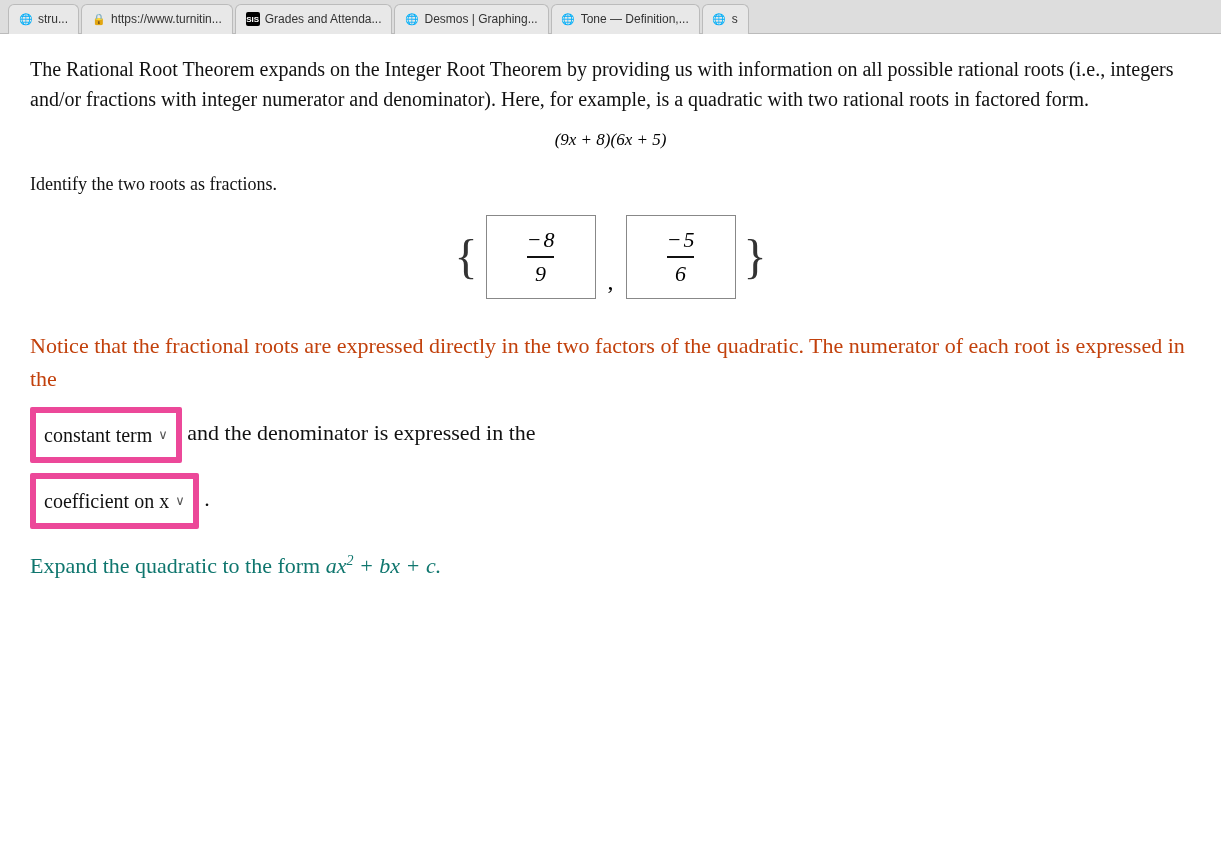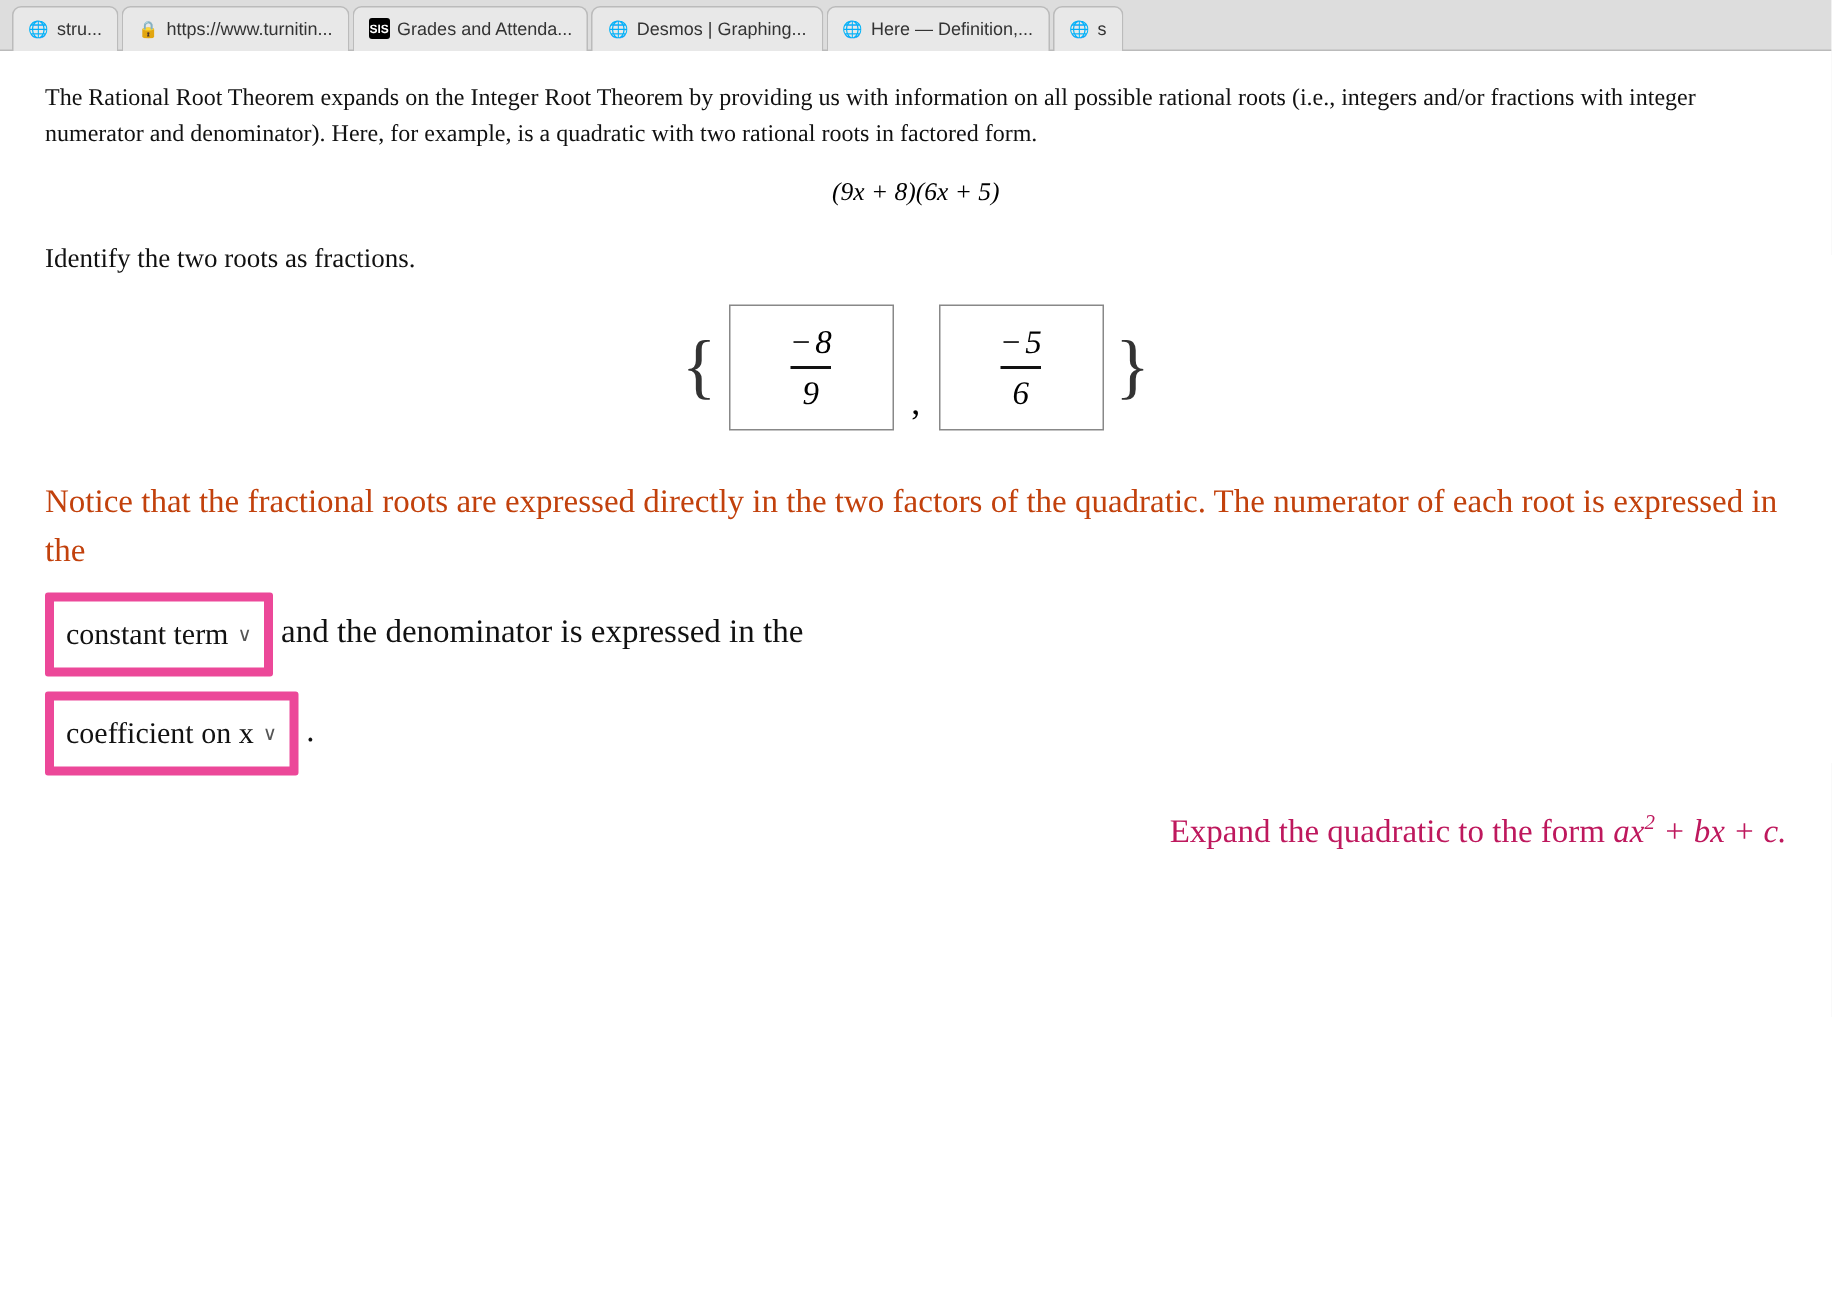--- a/index.html
+++ b/index.html
@@ -60,21 +60,21 @@
     }
 
     .page-content {
       background: white;
       min-height: 830px;
       padding: 20px 30px 30px;
       max-width: 1221px;
     }
 
     .main-text {
-      font-size: 16px;
+      font-size: 20px;
       line-height: 1.5;
       color: #111;
       margin-bottom: 16px;
     }
 
     .math-centered {
       text-align: center;
       font-size: 17px;
       margin: 10px 0 24px;
       font-style: italic;
@@ -185,23 +185,22 @@
 
     .dropdown-row-2 {
       font-size: 22px;
       color: #111;
       margin-bottom: 24px;
       line-height: 1.8;
     }
 
     .expand-text {
       font-size: 22px;
-      color: #be185d;
+      color: #0f766e;
       margin-top: 10px;
-      text-align: right;
     }
 
     .math-inline {
       font-style: italic;
     }
 
     .superscript {
       vertical-align: super;
       font-size: 14px;
     }
@@ -221,21 +220,21 @@
   <div class="tab">
     <span class="tab-icon sis">SIS</span>
     <span>Grades and Attenda...</span>
   </div>
   <div class="tab">
     <span class="tab-icon globe">🌐</span>
     <span>Desmos | Graphing...</span>
   </div>
   <div class="tab">
     <span class="tab-icon globe">🌐</span>
-    <span>Here — Definition,...</span>
+    <span>Tone — Definition,...</span>
   </div>
   <div class="tab">
     <span class="tab-icon globe">🌐</span>
     <span>s</span>
   </div>
 </div>
 
 <div class="page-content">
 
   <p class="main-text">The Rational Root Theorem expands on the Integer Root Theorem by providing us with information on all possible rational roots (i.e., integers and/or fractions with integer numerator and denominator). Here, for example, is a quadratic with two rational roots in factored form.</p>

